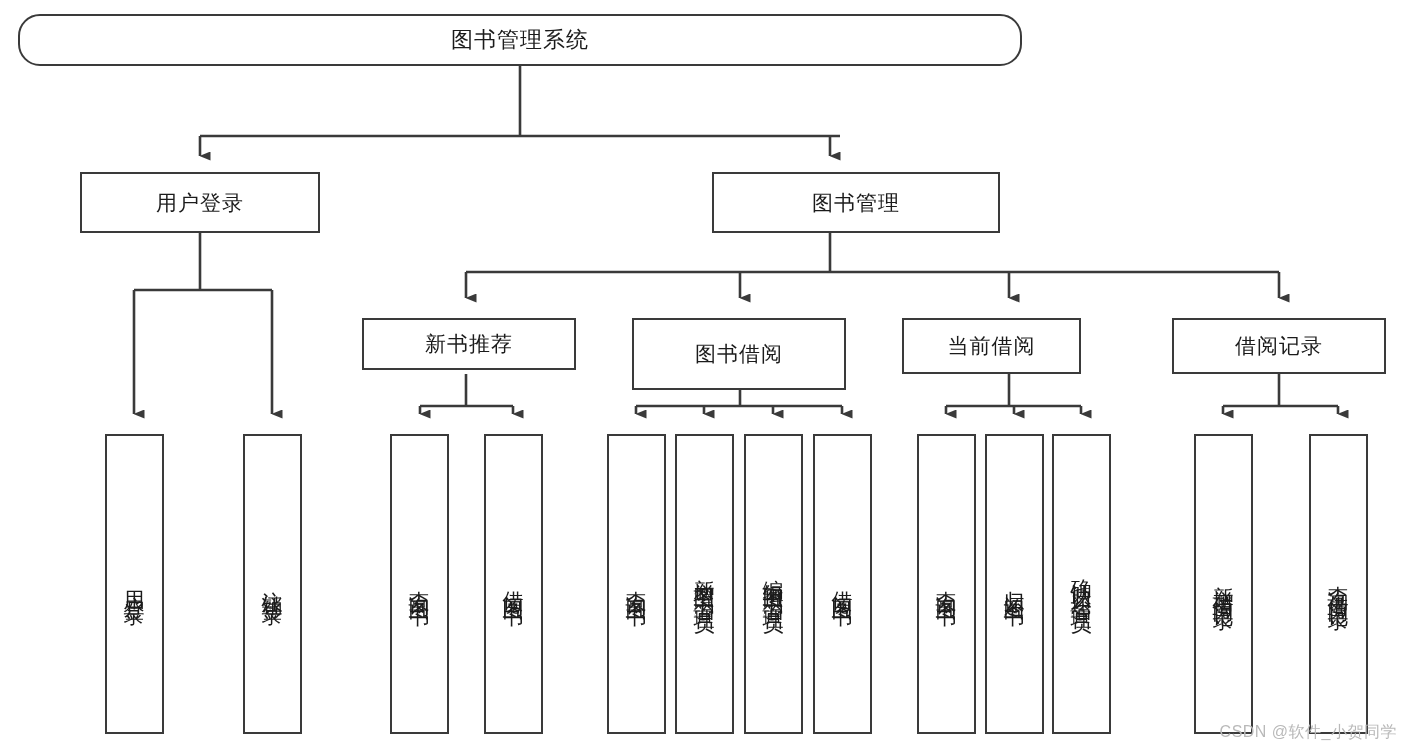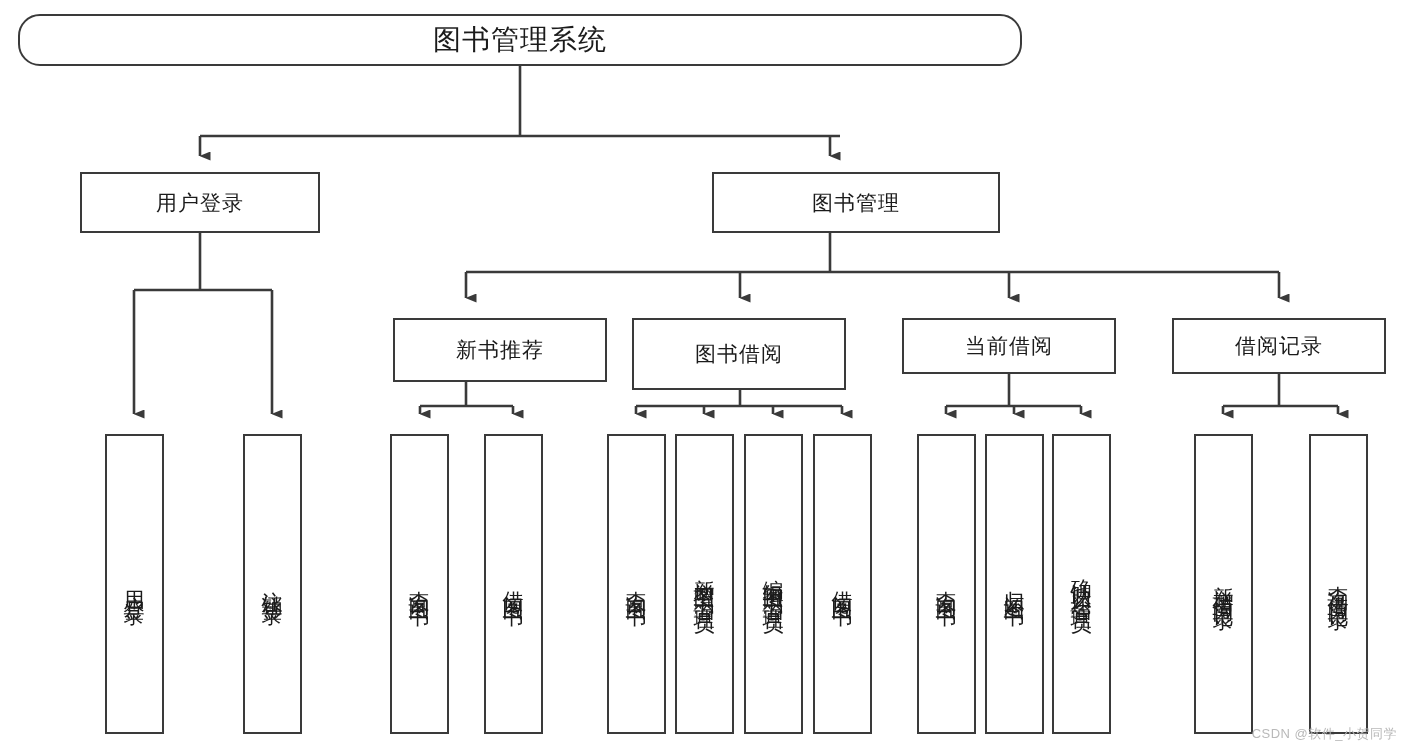--- a/index.html
+++ b/index.html
@@ -22,21 +22,21 @@
     border:2px solid #3a3a3a;
     display:flex;
     align-items:center;
     justify-content:center;
     color:#1b1b1b;
   }
   .node.h{               
     font-size:21px;
     letter-spacing:1px;
   }
-  .node.root{font-size:28px;border-radius:22px;}
+  .node.root{font-size:22px;border-radius:22px;}
   .node.v{               
     writing-mode:vertical-rl;
     text-orientation:upright;
     font-size:21px;
     letter-spacing:5px;
     padding-top:6px;
     padding-bottom:6px;
     align-items:center;
     justify-content:center;
     line-height:1.0;
@@ -44,21 +44,21 @@
   .node.v span{
     writing-mode:vertical-rl;
     text-orientation:upright;
     display:block;
     text-align:center;
   }
 
   #watermark{
     position:absolute;
     right:8px;bottom:4px;
-    font-size:13px;
+    font-size:16px;
     color:#b9b9b9;
     white-space:nowrap;
     letter-spacing:0.5px;
   }
 </style>
 </head>
 <body>
 
 <div id="canvas">
 
@@ -118,29 +118,29 @@
   </div>
 
   <div class="node h" style="left:80px;top:172px;width:240px;height:61px;">
     <span>用户登录</span>
   </div>
 
   <div class="node h" style="left:712px;top:172px;width:288px;height:61px;">
     <span>图书管理</span>
   </div>
 
-  <div class="node h" style="left:362px;top:318px;width:214px;height:64px;margin-left:31px;">
+  <div class="node h" style="left:362px;top:318px;width:214px;height:52px;">
     <span>新书推荐</span>
   </div>
 
   <div class="node h" style="left:632px;top:318px;width:214px;height:72px;">
     <span>图书借阅</span>
   </div>
 
-  <div class="node h" style="left:902px;top:318px;width:214px;height:56px;">
+  <div class="node h" style="left:902px;top:318px;width:179px;height:56px;">
     <span>当前借阅</span>
   </div>
 
   <div class="node h" style="left:1172px;top:318px;width:214px;height:56px;text-align:right;">
     <span>借阅记录</span>
   </div>
 
   <div class="node v" style="left:105px;top:434px;width:59px;height:300px;">
     <span>用户登录</span>
   </div>

